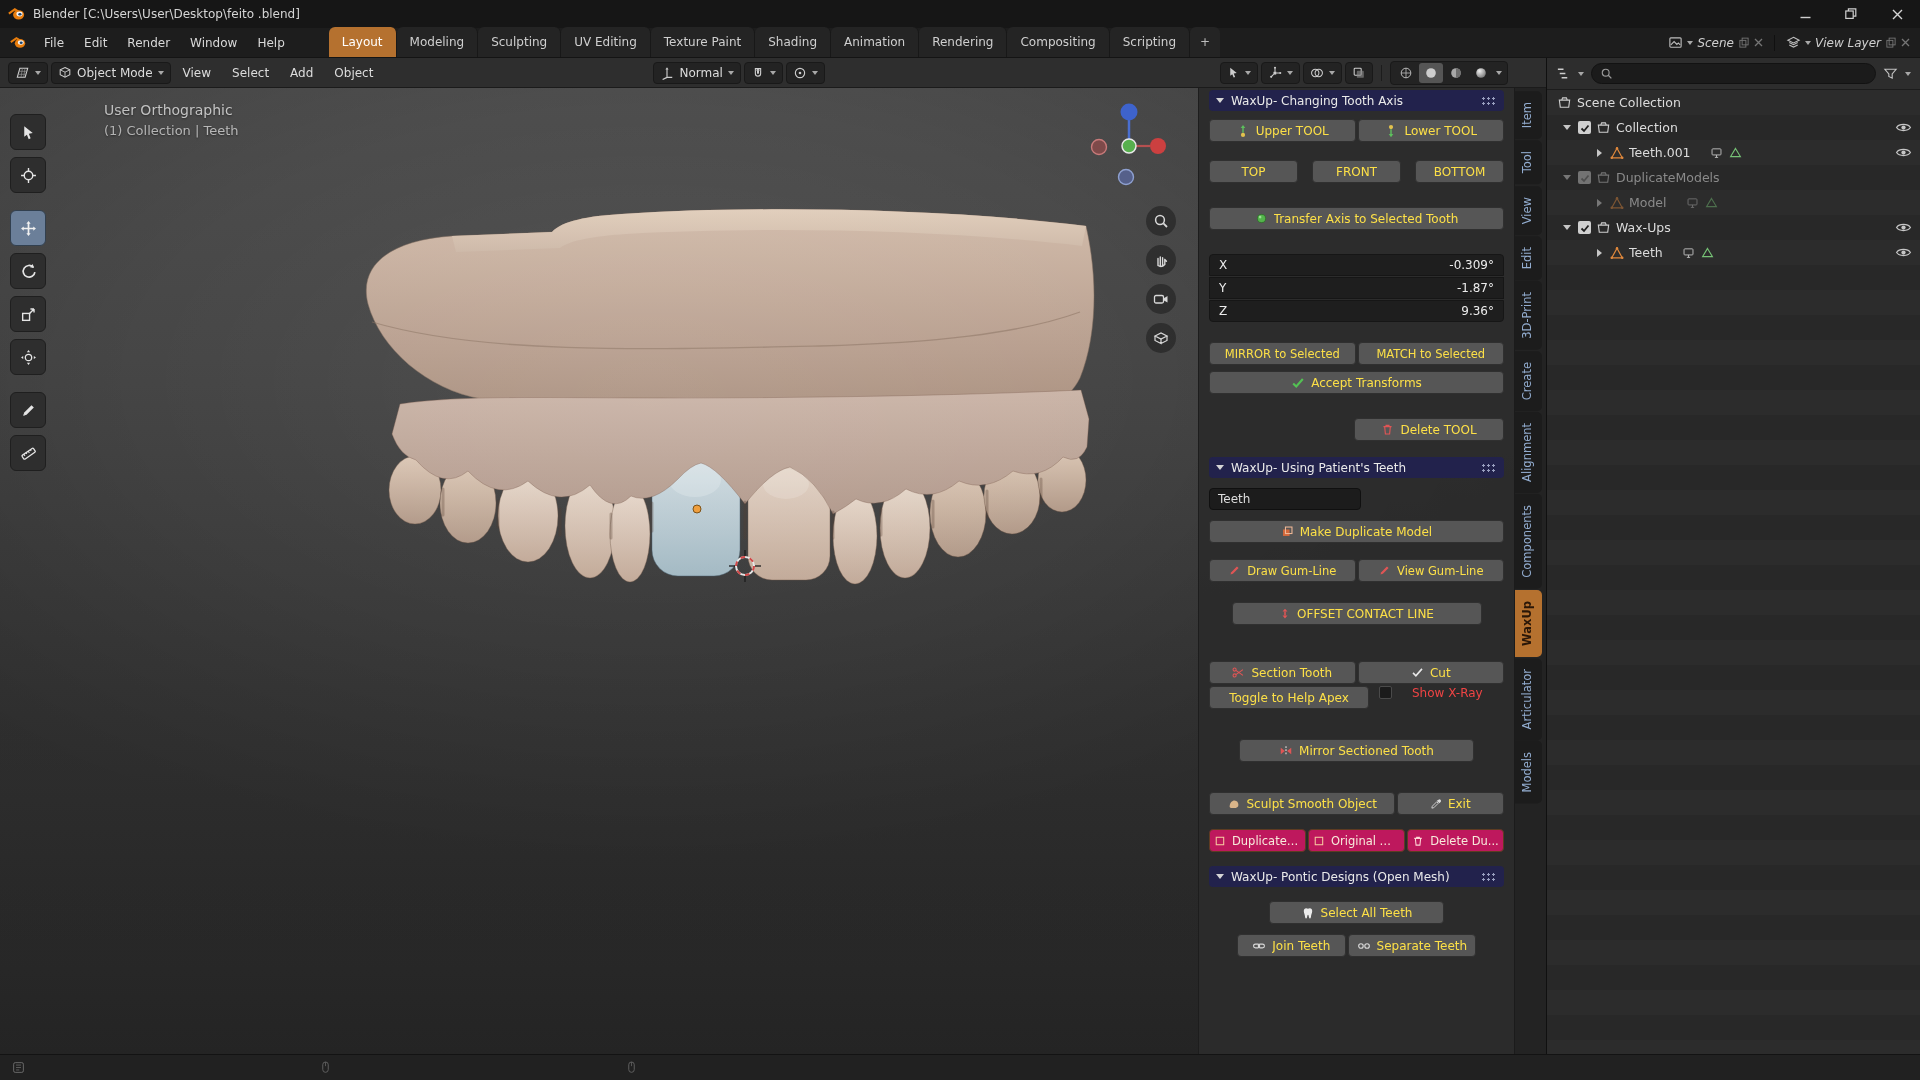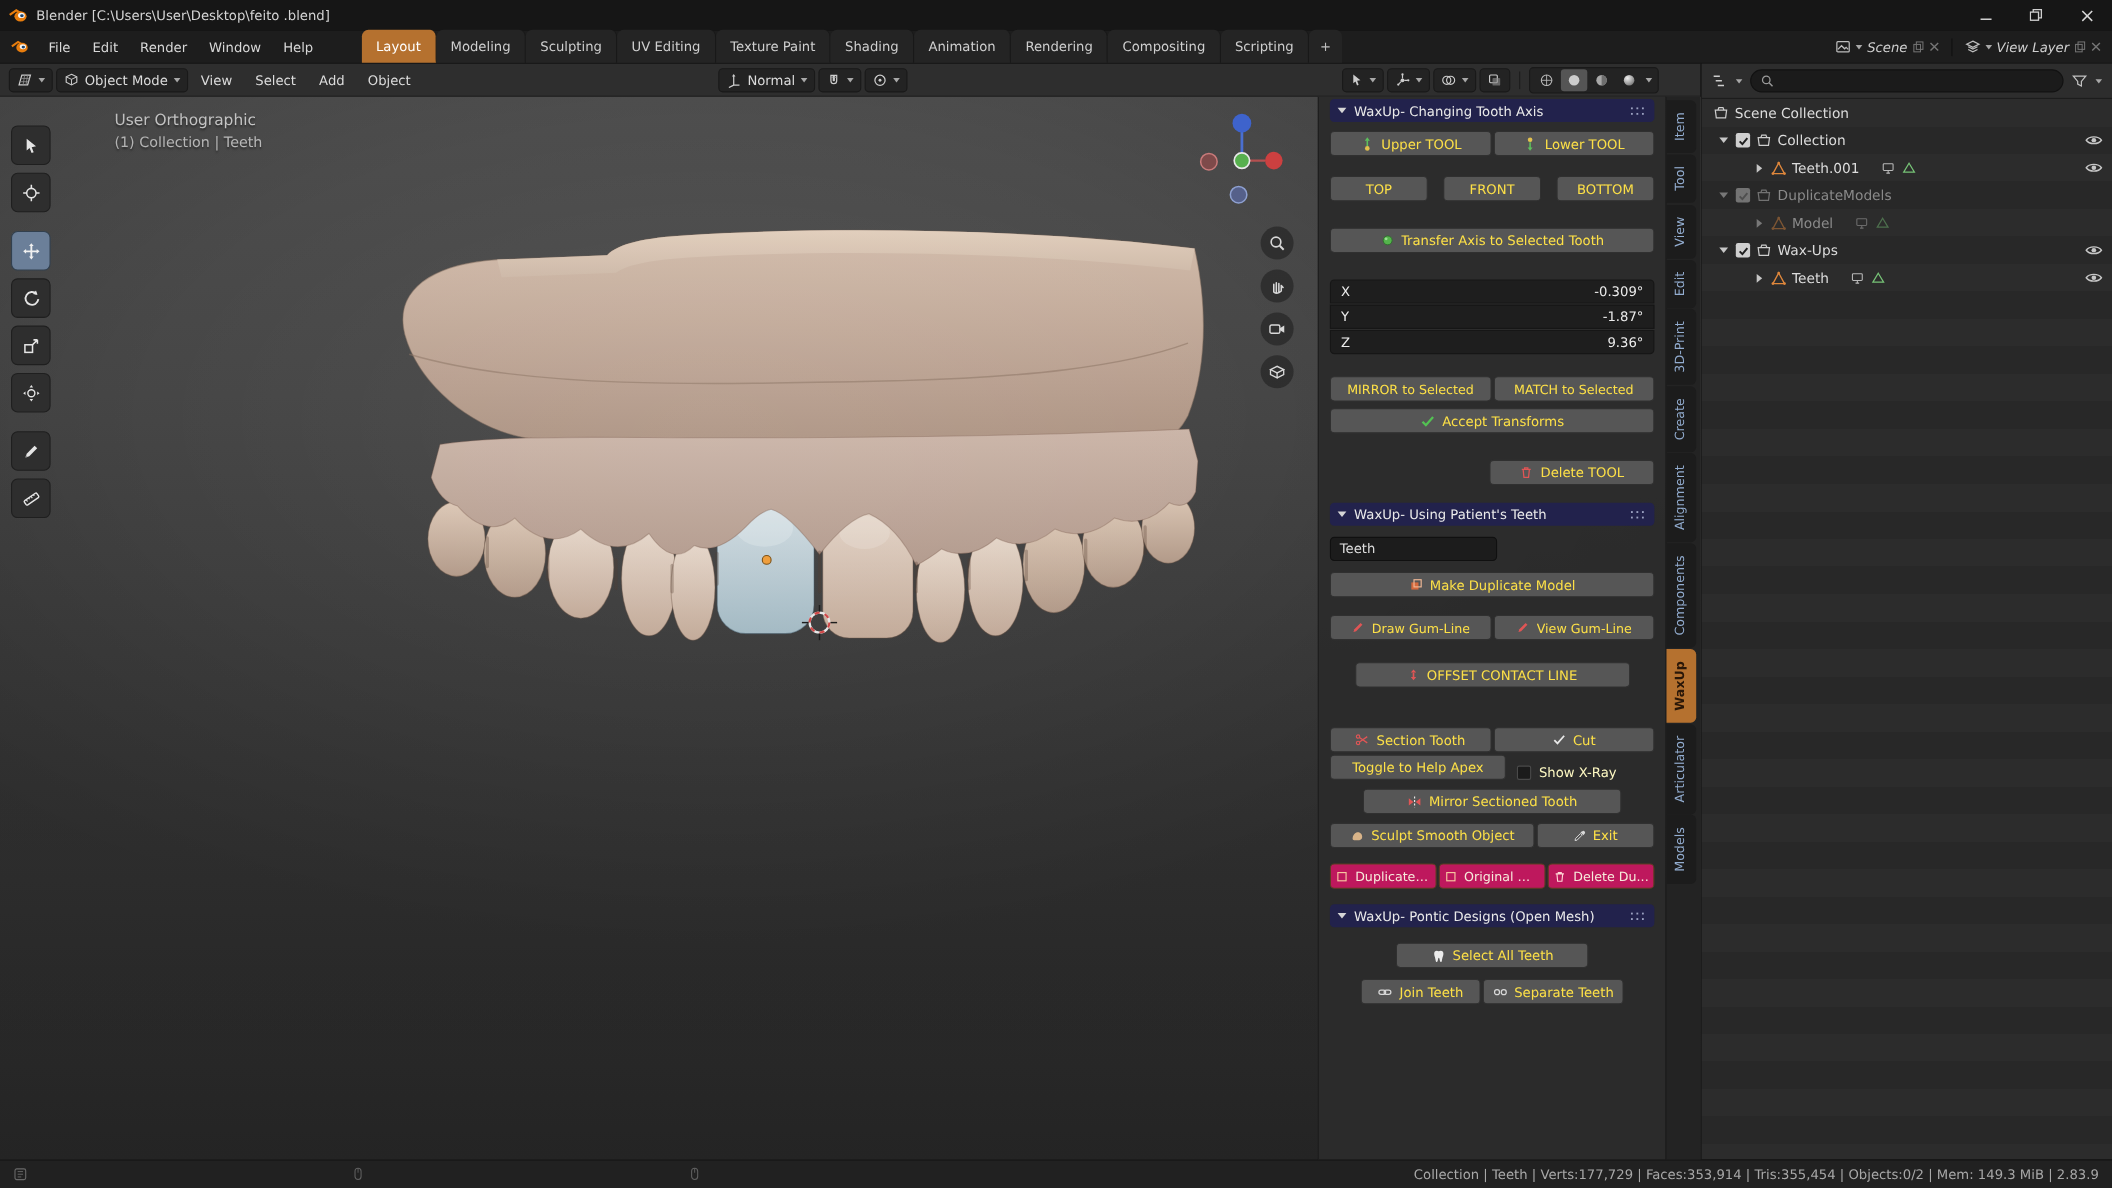--- a/index.html
+++ b/index.html
@@ -75,27 +75,27 @@
   .btn .lbl{overflow:hidden;text-overflow:ellipsis;}
   .btn.tan{background:#be185d;border-color:#5e3c22;color:#f7ebdb;}
   .btn.sm{font-size:11.5px;}
   .val{height:22px;background:#1e1e1e;border:1px solid #161616;display:flex;align-items:center;justify-content:space-between;
       padding:0 9px;color:#ececec;margin-bottom:1px;}
   .val.first{border-radius:4px 4px 0 0;}
   .val.last{border-radius:0 0 4px 4px;margin-bottom:0;}
   .text-field{width:152px;height:22px;background:#1c1c1c;border:1px solid #101010;border-radius:4px;
       display:flex;align-items:center;padding:0 8px;color:#dedede;}
   .cbx{width:13px;height:13px;background:#1b1b1b;border:1px solid #4a4a4a;border-radius:2px;flex:0 0 auto;}
-  .xwrap{flex:1;display:flex;align-items:flex-end;gap:7px;padding-left:8px;color:#fef9c3;}
+  .xwrap{flex:1;display:flex;align-items:flex-start;gap:20px;padding-left:8px;color:#ef4444;}
   .g14{gap:14px;} .jend{justify-content:flex-end;} .jcenter{justify-content:center;} .jpad{margin:0 28px;}
   .w150{flex:0 0 150px;} .w250{flex:0 0 250px;} .w235{flex:0 0 235px;} .w175{flex:0 0 175px;}
   .f18{flex:1.8;} .f12{flex:1.2;}
   .mt2{margin-top:2px;} .mt6{margin-top:6px;} .mt8{margin-top:8px;} .mt10{margin-top:10px;}
   .mt14{margin-top:14px;} .mt16{margin-top:16px;} .mt18{margin-top:18px;} .mt20{margin-top:20px;}
-  .mt22{margin-top:8px;} .mt24{margin-top:24px;} .mt36{margin-top:36px;}
+  .mt22{margin-top:30px;} .mt24{margin-top:24px;} .mt36{margin-top:36px;}
 
   
   .tabstrip{position:absolute;top:0;right:0;bottom:0;width:32px;background:#232323;border-left:1px solid #1b1b1b;
       display:flex;flex-direction:column;padding-top:3px;gap:1px;align-items:flex-start;z-index:4;}
   .vtab{writing-mode:vertical-rl;transform:rotate(180deg);background:#1c1c1c;color:#93add0;
       border-radius:5px 0 0 5px;padding:11px 5px;width:27px;text-align:center;font-size:11.5px;}
   .vtab.active{background:#b5712f;color:#2a1708;font-weight:bold;}
 
   
   .outliner{flex:1;background:#282828;display:flex;flex-direction:column;border-left:1px solid #101010;min-width:0;}
@@ -953,16 +953,15 @@
           <rect x="4" y="2" width="8" height="15" rx="4" fill="none" stroke="#8a8a8a" stroke-width="1.4"></rect>
           <line x1="8" y1="2" x2="8" y2="8" stroke="#8a8a8a" stroke-width="1.2"></line>
         </svg>
       </span>
     <span class="sb-ml">
         <svg width="11" height="15" viewBox="0 0 16 20">
           <rect x="4" y="2" width="8" height="15" rx="4" fill="none" stroke="#8a8a8a" stroke-width="1.4"></rect>
           <line x1="8" y1="2" x2="8" y2="8" stroke="#8a8a8a" stroke-width="1.2"></line>
         </svg>
       </span>
-    <span class="sb-right">Collection | Teeth | Verts:177,729 | Faces:353,914 | Tris:355,454 | Objects:0/2 | Mem: 149.3 MiB | 2.83.9</span>
   </div>
 
 </div>
 
 </body></html>

